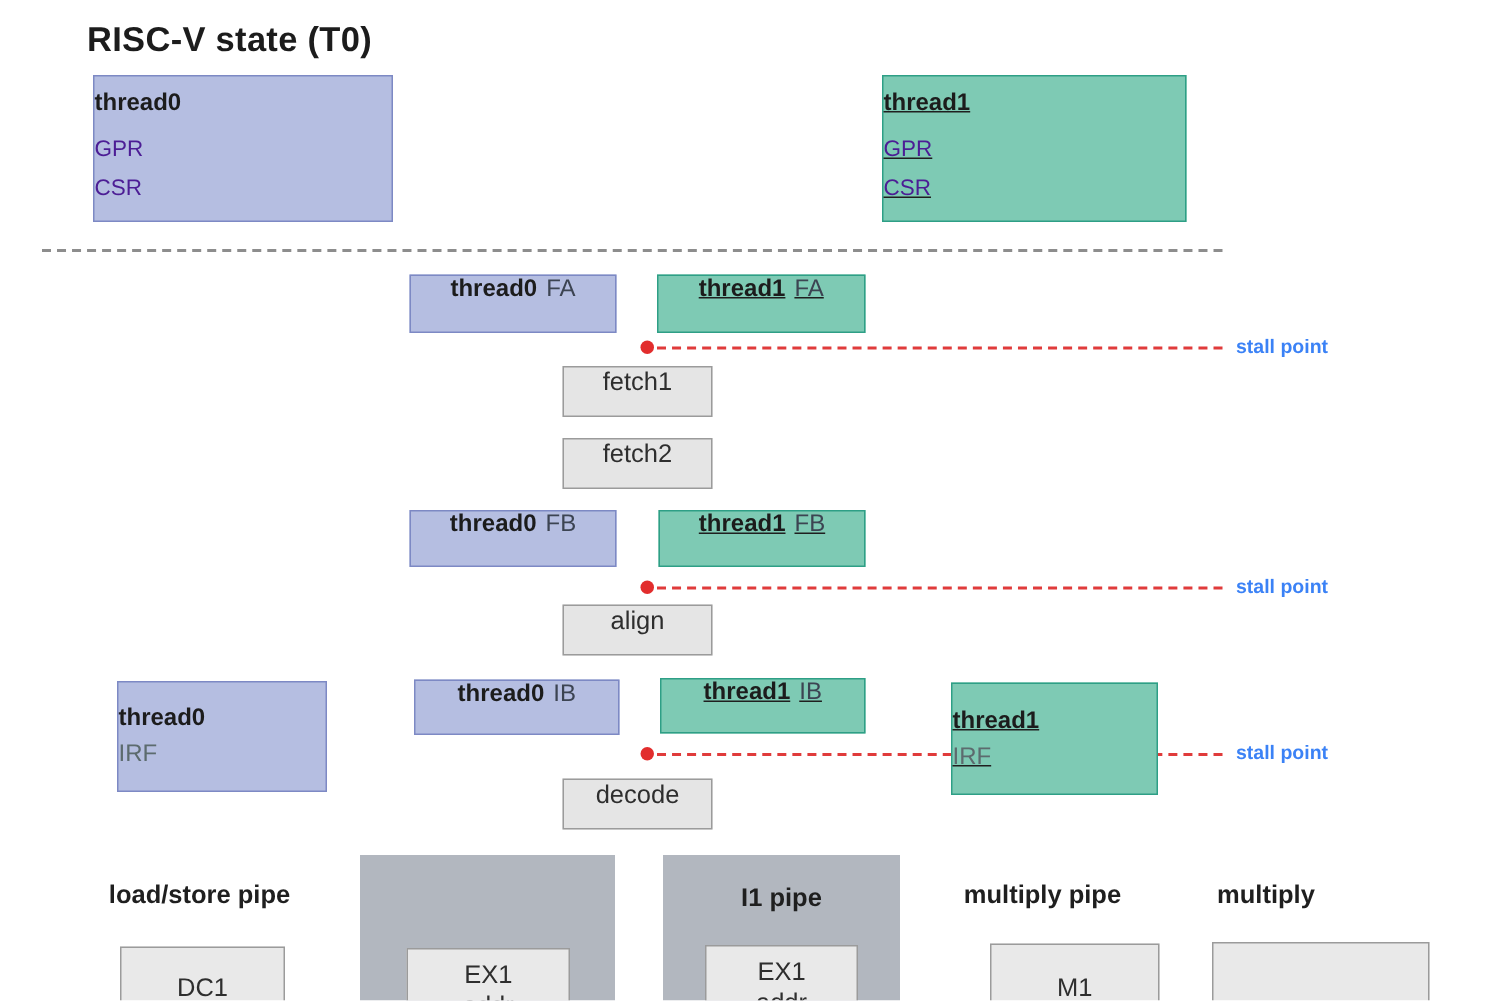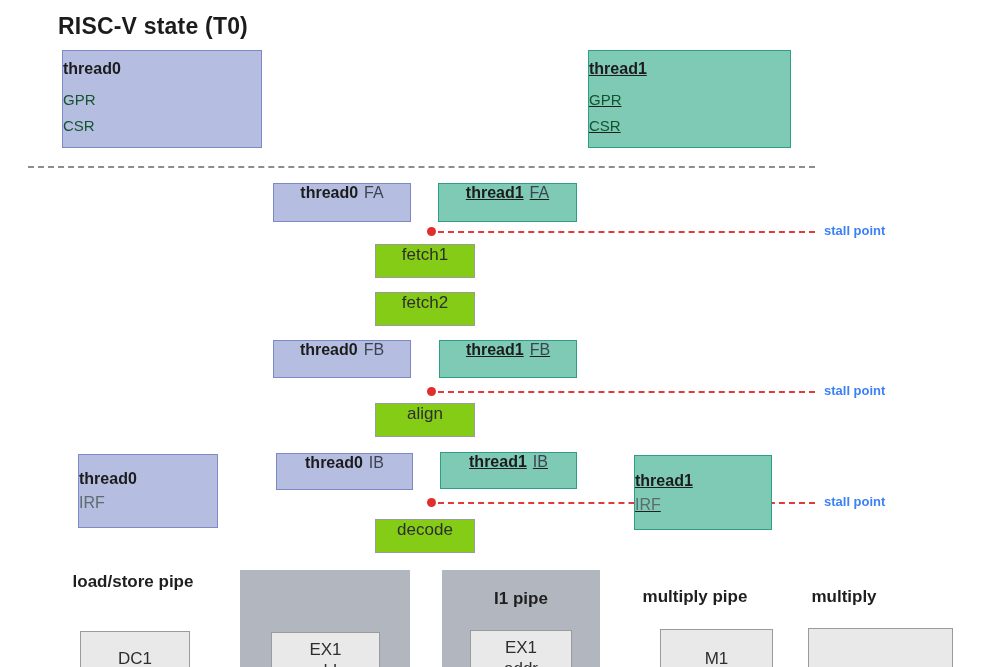--- a/index.html
+++ b/index.html
@@ -11,24 +11,24 @@
     position:absolute; font-size:23px; font-weight:700; letter-spacing:.2px; color:#1c1c1c;
     white-space:nowrap;
   }
   .box {
     position:absolute; box-sizing:border-box; border:1px solid;
     display:flex; align-items:flex-start; justify-content:center; white-space:nowrap;
   }
   .col { flex-direction:column; }
   .blue { background:#b5bee1; border-color:#7d89c4; }
   .teal { background:#7ecab4; border-color:#2e9f86;text-decoration:underline; }
-  .stage { background:#84cc16; border-color:#9b9b9b; color:#2e2e2e; font-size:17px; }
+  .stage { background:#e5e5e5; border-color:#9b9b9b; color:#2e2e2e; font-size:17px; }
   .bname { font-weight:700; font-size:16px; color:#1c1c1c; }
   .btag  { font-size:16px; color:#3c4452; margin-left:6px; }
-  .sub   { font-size:15px; color:#14532d; }
+  .sub   { font-size:15px; color:#4c1d95; }
   .state-gap > .bname { margin-bottom:8px; }
   .state-gap > .sub { margin-top:2px; line-height:24px; }
   .irf-tag { font-size:16px; color:#5c6b6e; margin-top:6px; }
   .sep-dash { position:absolute; height:0; border-top:2px dashed #8d8d8d; }
   .stall-line { position:absolute; height:0; border-top:2px dashed #e03b3b; }
   .stall-dot { position:absolute; width:9px; height:9px; border-radius:50%; background:#e22d2d; }
   .stall-label { position:absolute; font-size:13px; font-weight:700; color:#3b82f6; white-space:nowrap; }
   .pipe-container { position:absolute; background:#b2b7bf; }
   .pipe-hdr { position:absolute; font-size:17px; font-weight:700; color:#1f1f1f; text-align:center; white-space:nowrap; }
   .stage-bottom { position:absolute; box-sizing:border-box; background:#e9e9e9; border:1px solid #9b9b9b;
@@ -103,21 +103,21 @@
   <div class="stall-line" style="left:438px;top:502px;width:377px"></div>
   <div class="stall-label" style="left:824px;top:494px">stall point</div>
 
   <div class="box teal col z2" style="left:634px;top:455px;width:138px;height:75px">
     <div class="bname">thread1</div>
     <div class="irf-tag">IRF</div>
   </div>
 
   <div class="box stage" style="left:375px;top:519px;width:100px;height:34px">decode</div>
 
-  <div class="pipe-hdr" style="left:60px;top:572px;width:146px">load/store pipe</div>
+  <div class="pipe-hdr" style="left:60px;top:587px;width:146px">load/store pipe</div>
   <div class="stage-bottom" style="left:80px;top:631px;width:110px;height:70px;padding-top:17px">
     <div>DC1</div>
   </div>
 
   <div class="pipe-container" style="left:240px;top:570px;width:170px;height:130px"></div>
   <div class="stage-bottom" style="left:271px;top:632px;width:109px;height:72px;padding-top:6px;line-height:21px">
     <div>EX1</div>
     <div>addr</div>
   </div>
 

